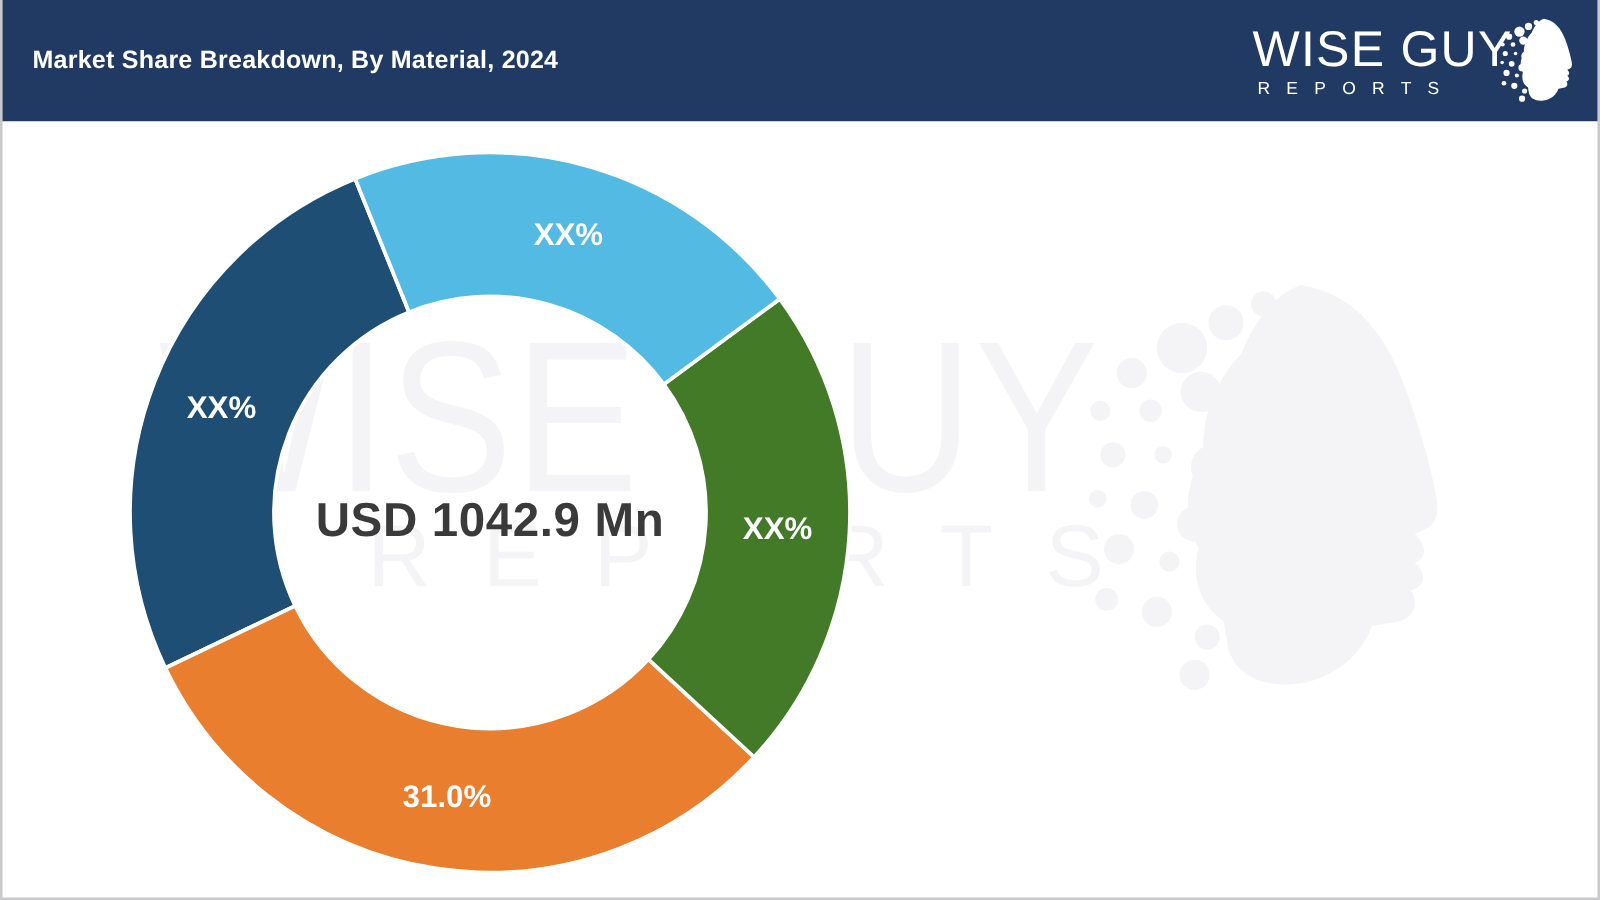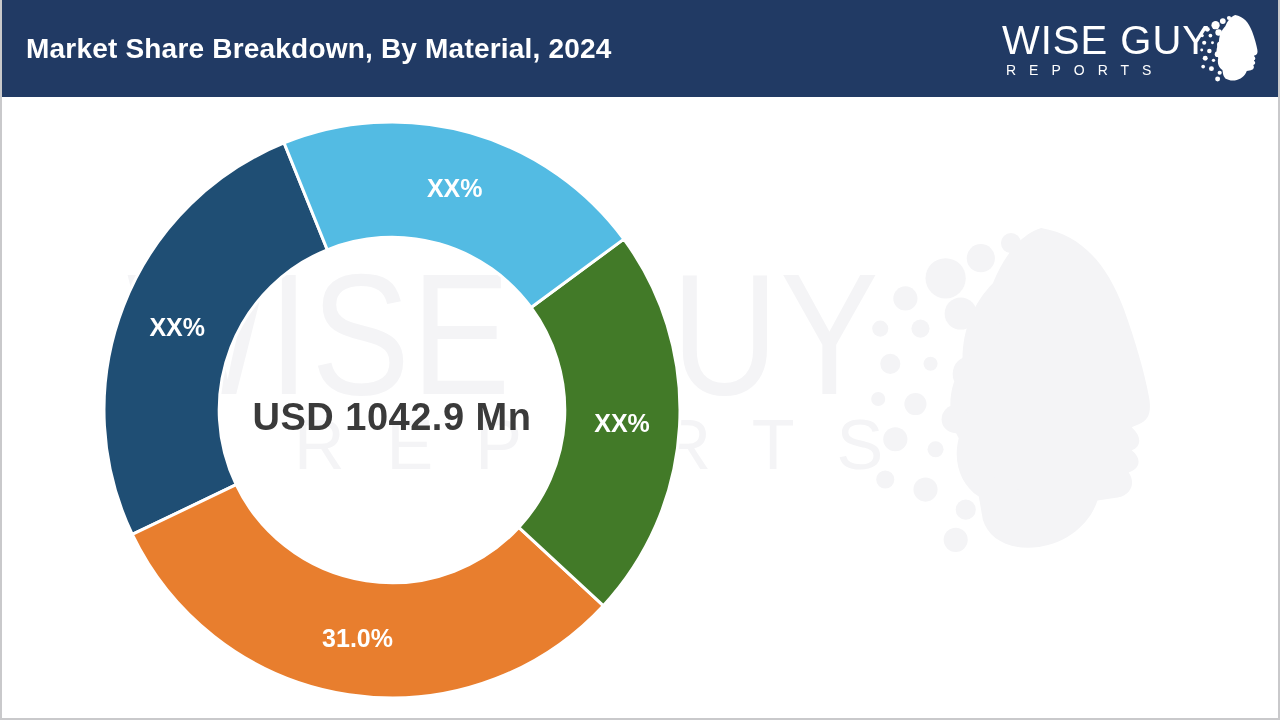--- a/index.html
+++ b/index.html
@@ -9,21 +9,21 @@
     --legend-text:#3b3b3b;
     --watermark:#f4f4f6;
   }
   *{margin:0;padding:0;box-sizing:border-box;}
   html,body{width:1280px;height:720px;overflow:hidden;background:#ffffff;
     font-family:"Liberation Sans",sans-serif;}
   .page{position:relative;width:1280px;height:720px;background:#ffffff;
     border-left:2px solid #c9c9cb;border-right:2px solid #c9c9cb;border-bottom:2px solid #c9c9cb;}
   header{position:absolute;left:0;top:0;width:100%;height:97px;background:var(--header-bg);
     display:flex;align-items:center;justify-content:space-between;padding:0 18px 0 24px;z-index:5;}
-  h1{color:var(--header-text);font-size:28px;font-weight:bold;letter-spacing:.2px;}
+  h1{color:var(--header-text);font-size:20px;font-weight:bold;letter-spacing:.2px;}
   .logo{display:flex;align-items:center;color:var(--header-text);}
   .logo-text{display:flex;flex-direction:column;align-items:flex-start;}
   .logo-name{font-size:40px;font-weight:400;letter-spacing:1px;line-height:1.05;}
   .logo-sub{font-size:14px;font-weight:400;letter-spacing:13px;margin-top:1px;padding-left:4px;white-space:nowrap;}
   .logo-face{width:62px;height:72px;margin-left:-12px;fill:#ffffff;flex:0 0 auto;}
   main{position:absolute;left:0;top:97px;width:1278px;height:621px;overflow:hidden;}
   .wm{position:absolute;color:var(--watermark);font-weight:400;z-index:0;white-space:nowrap;
     transform-origin:left top;user-select:none;}
   .wm1{left:125px;top:138px;font-size:172px;letter-spacing:2px;transform:scaleX(.86);}
   .wm2{left:292px;top:308px;font-size:70px;letter-spacing:42px;}

